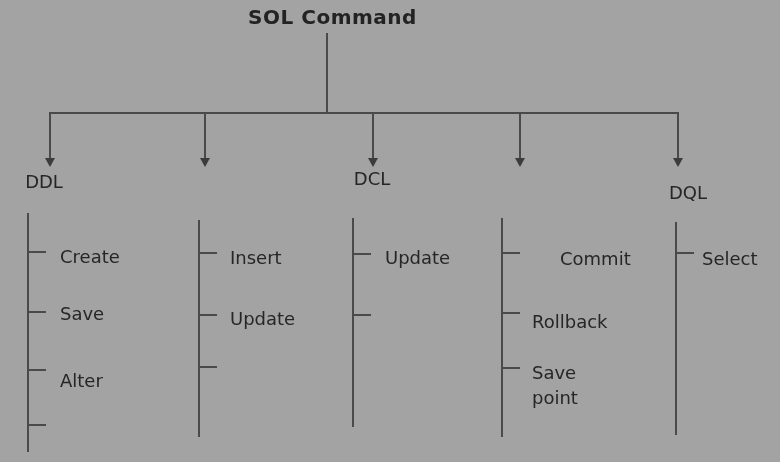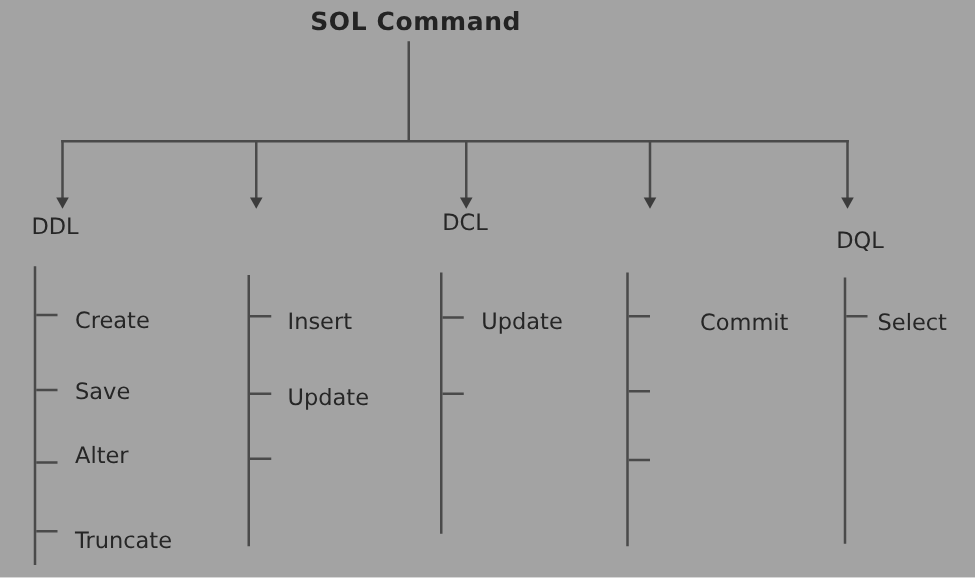--- a/index.html
+++ b/index.html
@@ -76,23 +76,22 @@
 
   <div class="line v" style="left:49px; top:112px; height:47px;"></div>
   <div class="arrowhead" style="left:45px; top:158px;"></div>
   <div class="cat-label" style="left:-11px; top:171px;">DDL</div>
   <div class="line v" style="left:27px; top:213px; height:239px;"></div>
   <div class="tick" style="left:29px; top:251px;"></div>
   <div class="item" style="left:60px; top:244px;">Create</div>
   <div class="tick" style="left:29px; top:311px;"></div>
   <div class="item" style="left:60px; top:301px;">Save</div>
   <div class="tick" style="left:29px; top:369px;"></div>
-  <div class="item" style="left:60px; top:352px;">Alter</div>
+  <div class="item" style="left:60px; top:368px;">Alter</div>
   <div class="tick" style="left:29px; top:424px;"></div>
-  <div class="item" style="left:60px; top:420px;">Truncate</div>
 
   <div class="line v" style="left:204px; top:112px; height:47px;"></div>
   <div class="arrowhead" style="left:200px; top:158px;"></div>
   <div class="line v" style="left:198px; top:220px; height:217px;"></div>
   <div class="tick" style="left:200px; top:252px;"></div>
   <div class="item" style="left:230px; top:245px;">Insert</div>
   <div class="tick" style="left:200px; top:314px;"></div>
   <div class="item" style="left:230px; top:306px;">Update</div>
   <div class="tick" style="left:200px; top:366px;"></div>
 
@@ -103,21 +102,23 @@
   <div class="tick" style="left:354px; top:253px;"></div>
   <div class="item" style="left:385px; top:245px;">Update</div>
   <div class="tick" style="left:354px; top:314px;"></div>
 
   <div class="line v" style="left:519px; top:112px; height:47px;"></div>
   <div class="arrowhead" style="left:515px; top:158px;"></div>
   <div class="line v" style="left:501px; top:218px; height:219px;"></div>
   <div class="tick" style="left:503px; top:252px;"></div>
   <div class="item" style="left:540px; top:246px;margin-left:20px;">Commit</div>
   <div class="tick" style="left:503px; top:312px;"></div>
+  <div class="item" style="left:532px; top:309px;">Rollback</div>
   <div class="tick" style="left:503px; top:367px;"></div>
+  <div class="item wrap" style="left:532px; top:360px; width:60px;">Save point</div>
 
   <div class="line v" style="left:677px; top:112px; height:47px;"></div>
   <div class="arrowhead" style="left:673px; top:158px;"></div>
   <div class="cat-label" style="left:633px; top:182px;">DQL</div>
   <div class="line v" style="left:675px; top:222px; height:213px;"></div>
   <div class="tick" style="left:677px; top:252px;"></div>
   <div class="item" style="left:702px; top:246px;">Select</div>
 
 </div>
 

